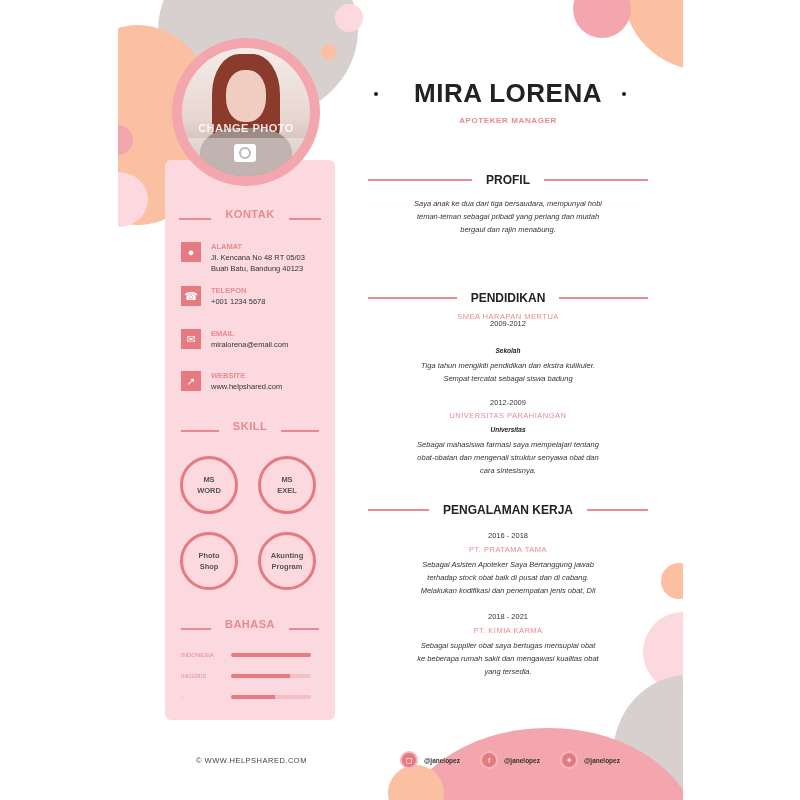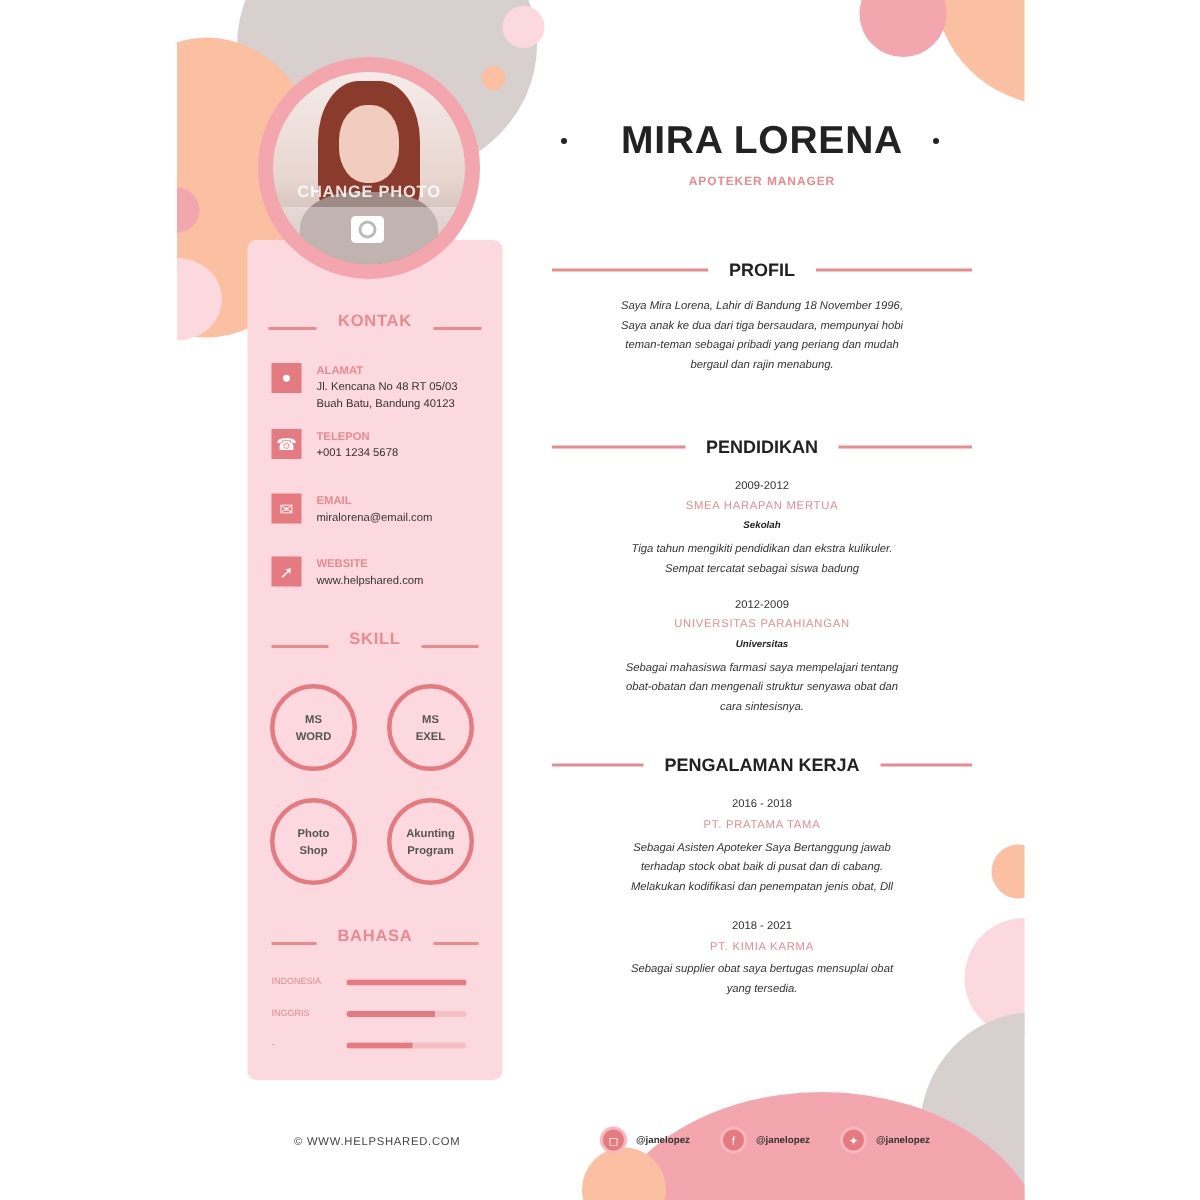--- a/index.html
+++ b/index.html
@@ -161,33 +161,32 @@
     <div class="name">MIRA LORENA</div>
     <div class="dot" style="left:264px;"></div>
     <div class="role">APOTEKER MANAGER</div>
 
     <div class="mh" style="top:173px;">
       <div class="line"></div>
         <span class="t">PROFIL</span>
         <div class="line"></div>
     </div>
     <div class="p" style="top:197px;">
-      <div>Saya Mira Lorena, Lahir di Bandung 18 November 1996,</div>
       <div>Saya anak ke dua dari tiga bersaudara, mempunyai hobi</div>
       <div>teman-teman sebagai pribadi yang periang dan mudah</div>
       <div>bergaul dan rajin menabung.</div>
     </div>
 
     <div class="mh" style="top:291px;">
       <div class="line"></div>
         <span class="t">PENDIDIKAN</span>
         <div class="line"></div>
     </div>
     <div class="yr" style="top:319px;">2009-2012</div>
-    <div class="inst" style="top:332px;">SMEA HARAPAN MERTUA</div>
+    <div class="inst" style="top:312px;">SMEA HARAPAN MERTUA</div>
     <div class="deg" style="top:347px;">Sekolah</div>
     <div class="p" style="top:359px;">
       <div>Tiga tahun mengikiti pendidikan dan ekstra kulikuler.</div>
       <div>Sempat tercatat sebagai siswa badung</div>
     </div>
     <div class="yr" style="top:398px;">2012-2009</div>
     <div class="inst" style="top:411px;">UNIVERSITAS PARAHIANGAN</div>
     <div class="deg" style="top:426px;">Universitas</div>
     <div class="p" style="top:438px;">
       <div>Sebagai mahasiswa farmasi saya mempelajari tentang</div>
@@ -204,20 +203,21 @@
     <div class="inst" style="top:545px;">PT. PRATAMA TAMA</div>
     <div class="p" style="top:558px;">
       <div>Sebagai Asisten Apoteker Saya    Bertanggung jawab</div>
       <div>terhadap stock obat baik di pusat dan di cabang.</div>
       <div>Melakukan kodifikasi dan penempatan jenis obat, Dll</div>
     </div>
     <div class="yr" style="top:612px;">2018 - 2021</div>
     <div class="inst" style="top:626px;">PT. KIMIA KARMA</div>
     <div class="p" style="top:639px;">
       <div>Sebagai supplier obat  saya bertugas mensuplai obat</div>
+      <div>ke beberapa rumah sakit dan mengawasi kualitas obat</div>
       <div>yang tersedia.</div>
     </div>
   </div>
 
   <div class="footer-l">© WWW.HELPSHARED.COM</div>
   <div class="social" style="left:282px;">
     <div class="s-ico">◻</div>
     <span class="s-t">@janelopez</span>
   </div>
   <div class="social" style="left:362px;">

